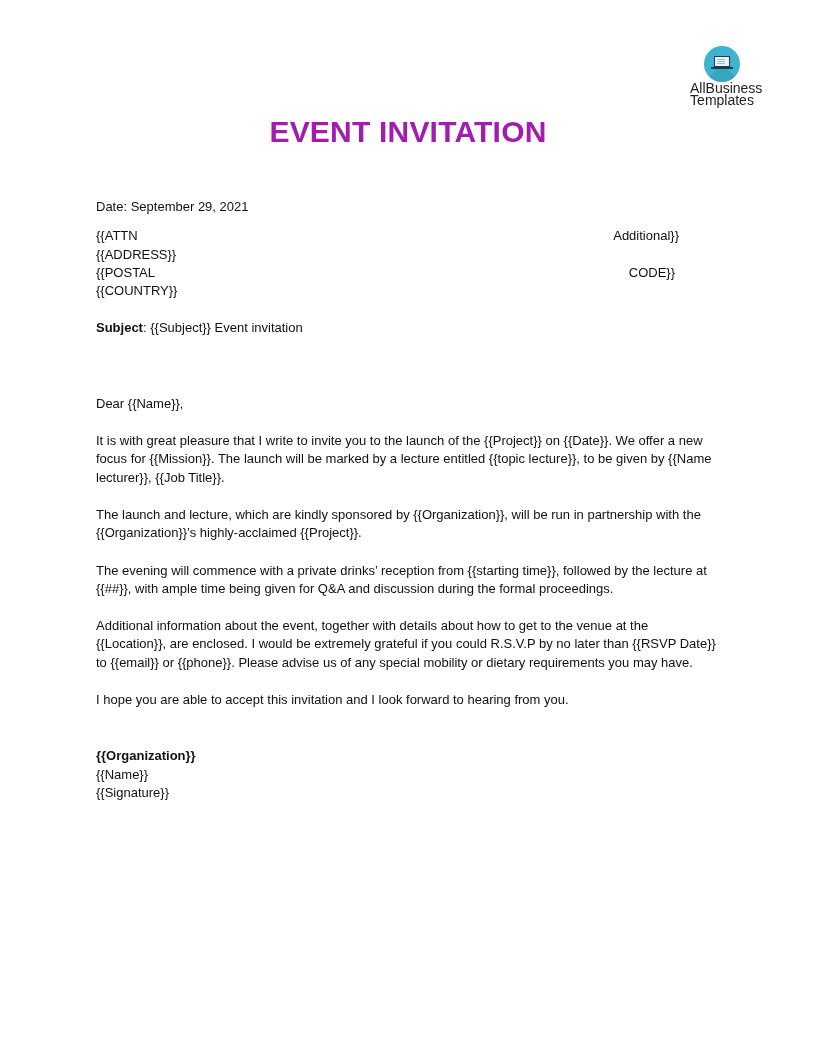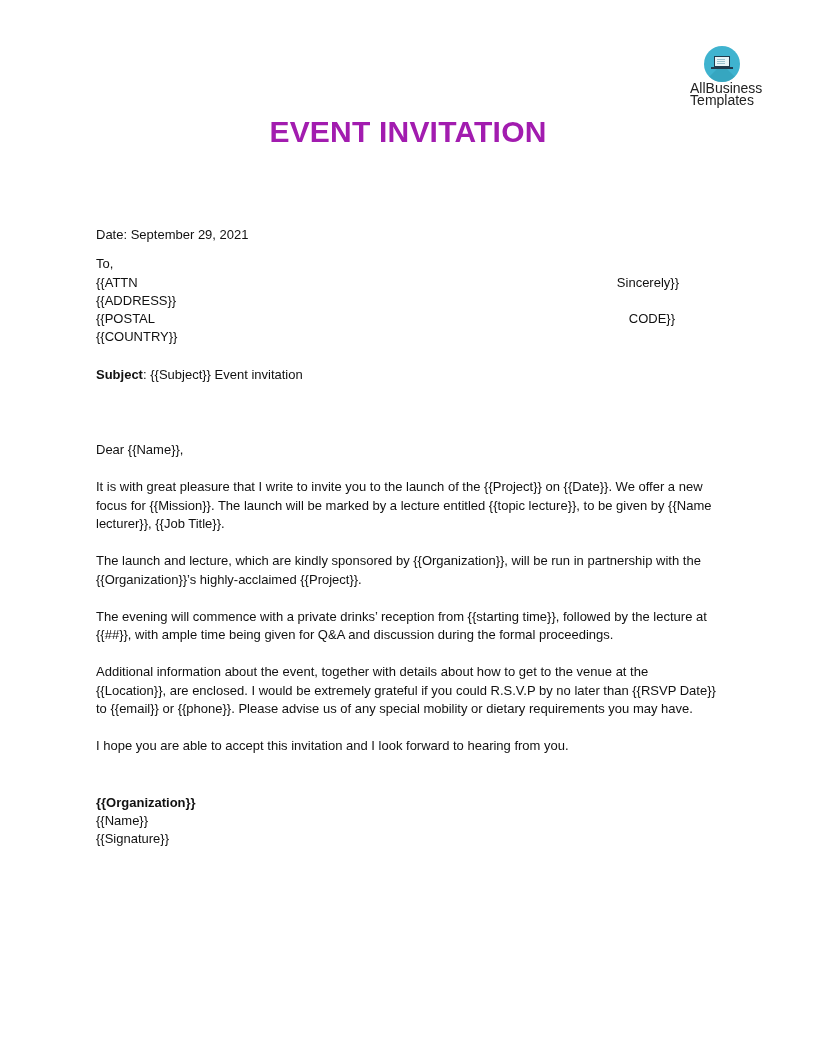--- a/index.html
+++ b/index.html
@@ -31,21 +31,21 @@
       position: absolute; left: 7px; top: 21px; width: 22px; height: 2px; background: #1f3b4d; z-index: 2;
     }
     .logo-text {
       font-size: 14px; line-height: 9.5px; color: #222; margin-top: 2px;
     }
     .title {
       position: absolute; left: 0; width: 816px; top: 115px; text-align: center;
       font-weight: bold; font-size: 30px; letter-spacing: 0.2px; color: #a21caf;
     }
     .content {
-      position: absolute; left: 96px; top: 226px; width: 624px;
+      position: absolute; left: 96px; top: 198px; width: 624px;
       font-size: 13px; line-height: 18.3px;
     }
     .line { white-space: nowrap; }
     .row { display: flex; justify-content: space-between; white-space: nowrap; }
     .row .r1 { padding-right: 41px; }
     .row .r2 { padding-right: 45px; }
     .gap-s { height: 11px; }
     .gap-m { height: 19px; }
     .gap-l { height: 57px; }
     p { margin: 0; }
@@ -63,24 +63,23 @@
   <div class="logo-text">Templates</div>
 </div>
 
 <div class="title">EVENT INVITATION</div>
 
 <div class="content">
   <div class="line">Date: September 29, 2021</div>
   <div class="gap-s"></div>
 
   <div>
-    <div class="line">To,</div>
     <div class="row">
       <span>{{ATTN</span>
-      <span class="r1">Sincerely}}</span>
+      <span class="r1">Additional}}</span>
     </div>
     <div class="line">{{ADDRESS}}</div>
     <div class="row">
       <span>{{POSTAL</span>
       <span class="r2">CODE}}</span>
     </div>
     <div class="line">{{COUNTRY}}</div>
   </div>
   <div class="gap-m"></div>
 

